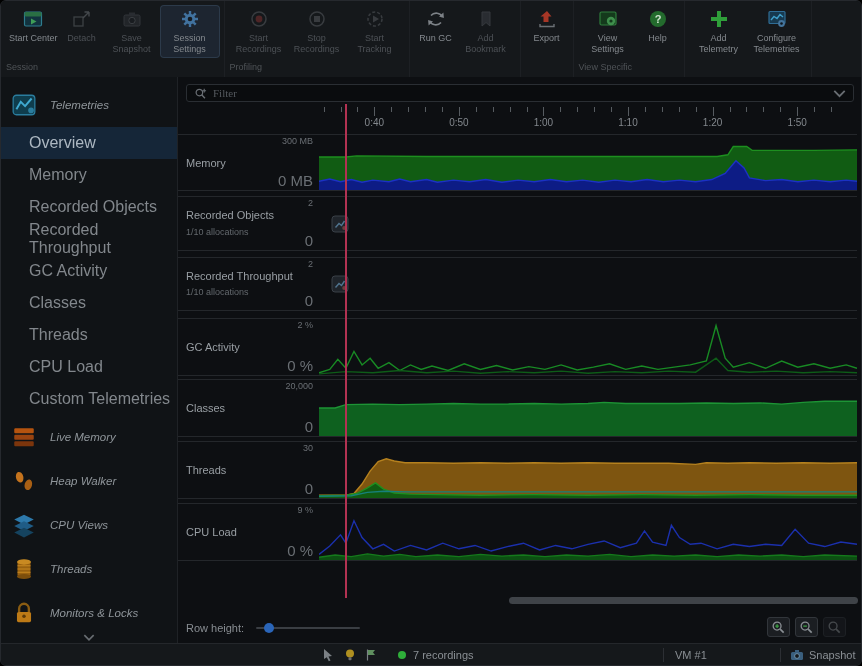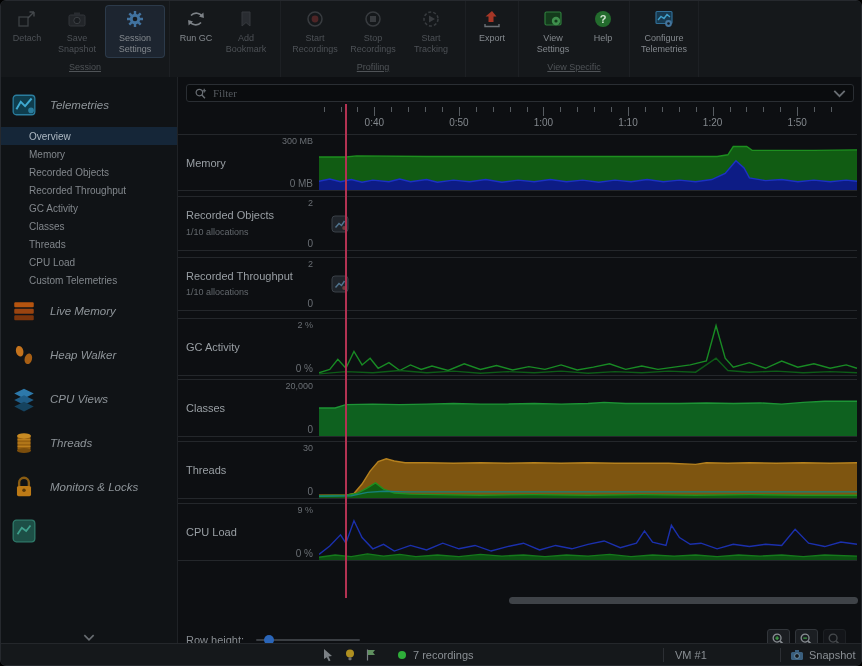--- a/index.html
+++ b/index.html
@@ -9,27 +9,27 @@
   
   .toolbar{position:absolute;top:0;left:0;right:0;height:76px;background:#15181b;display:flex;align-items:stretch;}
   .tb-group{display:flex;flex-direction:column;justify-content:space-between;padding:5px 5px 2px;border-right:1px solid #1d2024;}
   .tb-buttons{display:flex;align-items:flex-start;}
   .tb-btn{display:flex;flex-direction:column;align-items:center;padding:2px 3px;border-radius:3px;min-width:42px;max-width:58px;}
   .tb-btn .icon{width:22px;height:22px;display:block;}
   .tb-btn-label{font-size:9px;line-height:11px;height:22px;text-align:center;color:#84898e;margin-top:3px;}
   .tb-btn.disabled .tb-btn-label{color:#4d5156;}
   .tb-btn.disabled .icon{opacity:.55;}
   .tb-btn.active{background:#1d2530;box-shadow:0 0 0 1px #2c3a4a;}
-  .tb-group-label{font-size:9px;color:#4f5357;text-align:center;padding:2px 0 3px;min-height:14px;text-decoration:underline;}
+  .tb-group-label{font-size:9px;color:#4f5357;padding:2px 0 3px;min-height:14px;}
   
   .sidebar{position:absolute;left:0;top:76px;width:177px;bottom:22px;background:#101316;border-right:1px solid #1f2226;overflow:hidden;padding-top:6px;}
   .sb-section{display:flex;align-items:center;height:44px;padding-left:10px;gap:13px;}
   .sb-section .icon{width:26px;height:26px;flex:0 0 26px;}
   .sb-section-label{font-size:11.5px;color:#8f959a;font-style:italic;}
-  .sb-child{height:18px;display:flex;align-items:center;padding-left:28px;font-size:10px;color:#82878c;}
+  .sb-child{height:32px;display:flex;align-items:center;padding-left:28px;font-size:16px;color:#82878c;}
   .sb-child.selected{background:#152638;color:#adb8c2;}
   .sb-more{position:absolute;bottom:2px;left:50%;transform:translateX(-50%);width:12px;height:7px;}
   
   .main{position:absolute;left:177px;top:76px;right:0;bottom:22px;background:#0d0f12;}
   .filter-bar{position:absolute;top:7px;left:8px;right:7px;height:18px;background:#0a0c0e;border:1px solid #2a2e33;border-radius:3px;
               display:flex;align-items:center;padding:0 7px;gap:6px;}
   .filter-bar .icon{width:13px;height:13px;}
   .filter-placeholder{font-size:11px;color:#54595e;font-family:Liberation Serif, serif;}
   .filter-chevron{margin-left:auto;width:10px;height:6px;}
   .ruler{position:absolute;top:27px;left:141px;right:20px;height:29px;}
@@ -37,27 +37,27 @@
   .tick.major{height:9px;}
   .tick.minor{height:5px;}
   .tick-label{position:absolute;top:13px;transform:translateX(-50%);font-size:10px;color:#83888d;white-space:nowrap;}
   .rows{position:absolute;top:57px;left:0;right:4px;}
   .trow{position:relative;border-top:1px solid #24272b;border-bottom:1px solid #24272b;display:flex;}
   .trow-labels{position:relative;width:141px;flex:0 0 141px;}
   .trow-name{position:absolute;left:8px;top:50%;transform:translateY(-50%);font-size:11px;color:#999fa4;white-space:nowrap;}
   .trow-name.has-sub{top:34%;}
   .trow-sub{position:absolute;left:8px;top:56%;font-size:9px;color:#63686d;white-space:nowrap;}
   .scale-top{position:absolute;right:6px;top:1px;font-size:9px;color:#6a6f74;}
-  .scale-bottom{position:absolute;right:6px;bottom:1px;font-size:10px;color:#6a6f74;}
+  .scale-bottom{position:absolute;right:6px;bottom:1px;font-size:15px;color:#6a6f74;}
   .trow-chart{position:relative;flex:1;overflow:hidden;}
   .trow-chart svg.chart{position:absolute;inset:0;width:100%;height:100%;display:block;}
   .no-data-icon{position:absolute;left:12px;top:50%;transform:translateY(-50%);width:18px;height:18px;}
   .bookmark-line{position:absolute;top:27px;width:2px;height:494px;z-index:5;}
   .hscroll{position:absolute;left:331px;top:520px;width:349px;height:7px;border-radius:3.5px;background:#3f4348;}
-  .bottom-controls{position:absolute;left:0;right:8px;top:538px;height:26px;margin-top:12px;}
+  .bottom-controls{position:absolute;left:0;right:8px;top:538px;height:26px;}
   .rh-label{position:absolute;left:8px;top:7px;font-size:11px;color:#888d92;}
   .slider{position:absolute;left:78px;top:0;width:104px;height:26px;}
   .slider-track{position:absolute;left:0;right:0;top:12px;height:2px;background:#3a3e43;border-radius:1px;}
   .slider-thumb{position:absolute;top:8px;width:10px;height:10px;border-radius:50%;background:#2a65b8;}
   .zoom-buttons{position:absolute;right:7px;top:2px;display:flex;gap:5px;}
   .zoom-btn{width:23px;height:20px;background:#1b1e22;border:1px solid #32363b;border-radius:3px;display:flex;align-items:center;justify-content:center;}
   .zoom-btn .icon{width:15px;height:15px;}
   .zoom-btn.disabled{opacity:.45;}
   
   .statusbar{position:absolute;left:0;right:0;bottom:0;height:22px;background:#15181b;border-top:1px solid #24272b;}
@@ -67,20 +67,30 @@
   .icon svg{display:block;width:100%;height:100%;}
 </style>
 </head>
 <body>
 
 <div class="app">
 
   <div class="toolbar" id="toolbar">
       <div class="tb-group">
         <div class="tb-buttons">
+          <div class="tb-btn">
+            <span class="icon">
+              <svg viewBox="0 0 22 22">
+                <rect x="2.5" y="4" width="17" height="14" rx="1.5" fill="#12333f" stroke="#2e7d8f" stroke-width="1.2"></rect>
+                <rect x="2.5" y="4" width="17" height="4.5" rx="1.5" fill="#2a6f44"></rect>
+                <polygon points="9,10.5 14.5,13.5 9,16.5" fill="#3f9e57"></polygon>
+              </svg>
+            </span>
+            <div class="tb-btn-label">Start Center</div>
+          </div>
           <div class="tb-btn disabled">
             <span class="icon">
               <svg viewBox="0 0 22 22">
                 <rect x="3" y="9" width="9" height="9" fill="none" stroke="#5c6166" stroke-width="1.3"></rect>
                 <path d="M12 10 L18 4 M18 4 h-4.5 M18 4 v4.5" stroke="#6b7075" stroke-width="1.4" fill="none"></path>
               </svg>
             </span>
             <div class="tb-btn-label">Detach</div>
           </div>
           <div class="tb-btn disabled">
@@ -106,20 +116,52 @@
                 <circle cx="11" cy="11" r="2.3" fill="#171b20"></circle>
               </svg>
             </span>
             <div class="tb-btn-label">Session Settings</div>
           </div>
         </div>
         <div class="tb-group-label">Session</div>
       </div>
       <div class="tb-group">
         <div class="tb-buttons">
+          <div class="tb-btn disabled">
+            <span class="icon">
+              <svg viewBox="0 0 22 22">
+                <circle cx="11" cy="11" r="7" fill="none" stroke="#55595e" stroke-width="1.5"></circle>
+                <circle cx="11" cy="11" r="3.4" fill="#7e3030"></circle>
+              </svg>
+            </span>
+            <div class="tb-btn-label">Start Recordings</div>
+          </div>
+          <div class="tb-btn disabled">
+            <span class="icon">
+              <svg viewBox="0 0 22 22">
+                <circle cx="11" cy="11" r="7" fill="none" stroke="#55595e" stroke-width="1.5"></circle>
+                <rect x="8" y="8" width="6" height="6" fill="#55595e"></rect>
+              </svg>
+            </span>
+            <div class="tb-btn-label">Stop Recordings</div>
+          </div>
+          <div class="tb-btn disabled">
+            <span class="icon">
+              <svg viewBox="0 0 22 22">
+                <circle cx="11" cy="11" r="7" fill="none" stroke="#55595e" stroke-width="1.5" stroke-dasharray="3 2"></circle>
+                <polygon points="9,7.5 15,11 9,14.5" fill="#55595e"></polygon>
+              </svg>
+            </span>
+            <div class="tb-btn-label">Start Tracking</div>
+          </div>
+        </div>
+        <div class="tb-group-label">Profiling</div>
+      </div>
+      <div class="tb-group">
+        <div class="tb-buttons">
           <div class="tb-btn">
             <span class="icon">
               <svg viewBox="0 0 22 22">
                 <path d="M6 7.5 A7 7 0 0 1 17.5 9" fill="none" stroke="#7d8287" stroke-width="1.6"></path>
                 <polygon points="18.4,4.5 18.9,10 14,8.6" fill="#7d8287"></polygon>
                 <path d="M16 14.5 A7 7 0 0 1 4.5 13" fill="none" stroke="#7d8287" stroke-width="1.6"></path>
                 <polygon points="3.6,17.5 3.1,12 8,13.4" fill="#7d8287"></polygon>
               </svg>
             </span>
             <div class="tb-btn-label">Run GC</div>
@@ -130,52 +172,20 @@
                 <path d="M7 4 h8 v14 l-4 -3.5 L7 18 Z" fill="#3a3e43" stroke="#50555a" stroke-width="1"></path>
               </svg>
             </span>
             <div class="tb-btn-label">Add Bookmark</div>
           </div>
         </div>
         <div class="tb-group-label"></div>
       </div>
       <div class="tb-group">
         <div class="tb-buttons">
-          <div class="tb-btn disabled">
-            <span class="icon">
-              <svg viewBox="0 0 22 22">
-                <circle cx="11" cy="11" r="7" fill="none" stroke="#55595e" stroke-width="1.5"></circle>
-                <circle cx="11" cy="11" r="3.4" fill="#7e3030"></circle>
-              </svg>
-            </span>
-            <div class="tb-btn-label">Start Recordings</div>
-          </div>
-          <div class="tb-btn disabled">
-            <span class="icon">
-              <svg viewBox="0 0 22 22">
-                <circle cx="11" cy="11" r="7" fill="none" stroke="#55595e" stroke-width="1.5"></circle>
-                <rect x="8" y="8" width="6" height="6" fill="#55595e"></rect>
-              </svg>
-            </span>
-            <div class="tb-btn-label">Stop Recordings</div>
-          </div>
-          <div class="tb-btn disabled">
-            <span class="icon">
-              <svg viewBox="0 0 22 22">
-                <circle cx="11" cy="11" r="7" fill="none" stroke="#55595e" stroke-width="1.5" stroke-dasharray="3 2"></circle>
-                <polygon points="9,7.5 15,11 9,14.5" fill="#55595e"></polygon>
-              </svg>
-            </span>
-            <div class="tb-btn-label">Start Tracking</div>
-          </div>
-        </div>
-        <div class="tb-group-label">Profiling</div>
-      </div>
-      <div class="tb-group">
-        <div class="tb-buttons">
           <div class="tb-btn">
             <span class="icon">
               <svg viewBox="0 0 22 22">
                 <path d="M11 3 L15.5 8.5 h-3 V14 h-5 V8.5 h-3 Z" fill="#a63626"></path>
                 <path d="M4 16 v2.5 h14 V16" fill="none" stroke="#6b7075" stroke-width="1.4"></path>
               </svg>
             </span>
             <div class="tb-btn-label">Export</div>
           </div>
         </div>
@@ -200,20 +210,28 @@
                 <text x="11" y="15" text-anchor="middle" font-size="11" font-weight="bold" fill="#cfe3cf" font-family="Liberation Sans, sans-serif">?</text>
               </svg>
             </span>
             <div class="tb-btn-label">Help</div>
           </div>
         </div>
         <div class="tb-group-label">View Specific</div>
       </div>
       <div class="tb-group">
         <div class="tb-buttons">
+          <div class="tb-btn">
+            <span class="icon">
+              <svg viewBox="0 0 22 22">
+                <path d="M9 3 h4 v6 h6 v4 h-6 v6 h-4 v-6 H3 v-4 h6 Z" fill="#2f9e3a"></path>
+              </svg>
+            </span>
+            <div class="tb-btn-label">Add Telemetry</div>
+          </div>
           <div class="tb-btn">
             <span class="icon">
               <svg viewBox="0 0 22 22">
                 <rect x="3" y="3.5" width="16" height="12" rx="1" fill="#17394f" stroke="#2f6d96" stroke-width="1.2"></rect>
                 <polyline points="5,12 8,8.5 11,10.5 14,6.5 17,9" fill="none" stroke="#3f9fca" stroke-width="1.4"></polyline>
                 <circle cx="15.5" cy="15.5" r="3.4" fill="#44749c"></circle>
                 <circle cx="15.5" cy="15.5" r="1.3" fill="#10171e"></circle>
               </svg>
             </span>
             <div class="tb-btn-label">Configure Telemetries</div>

